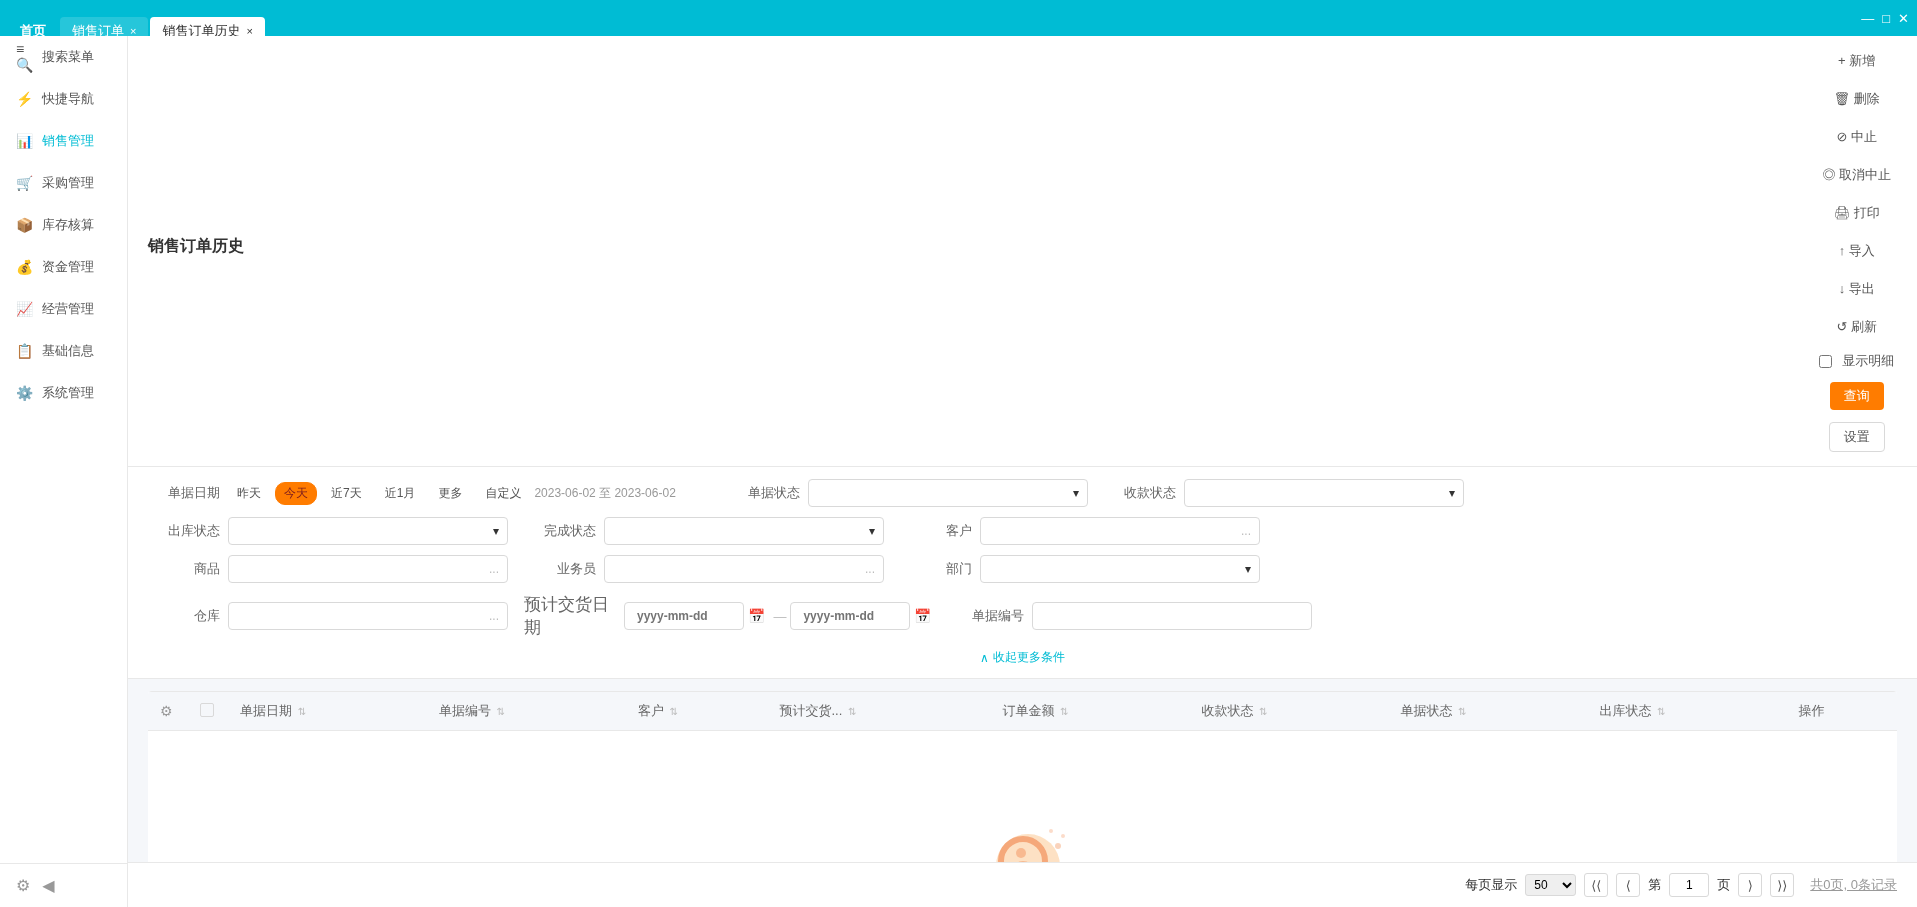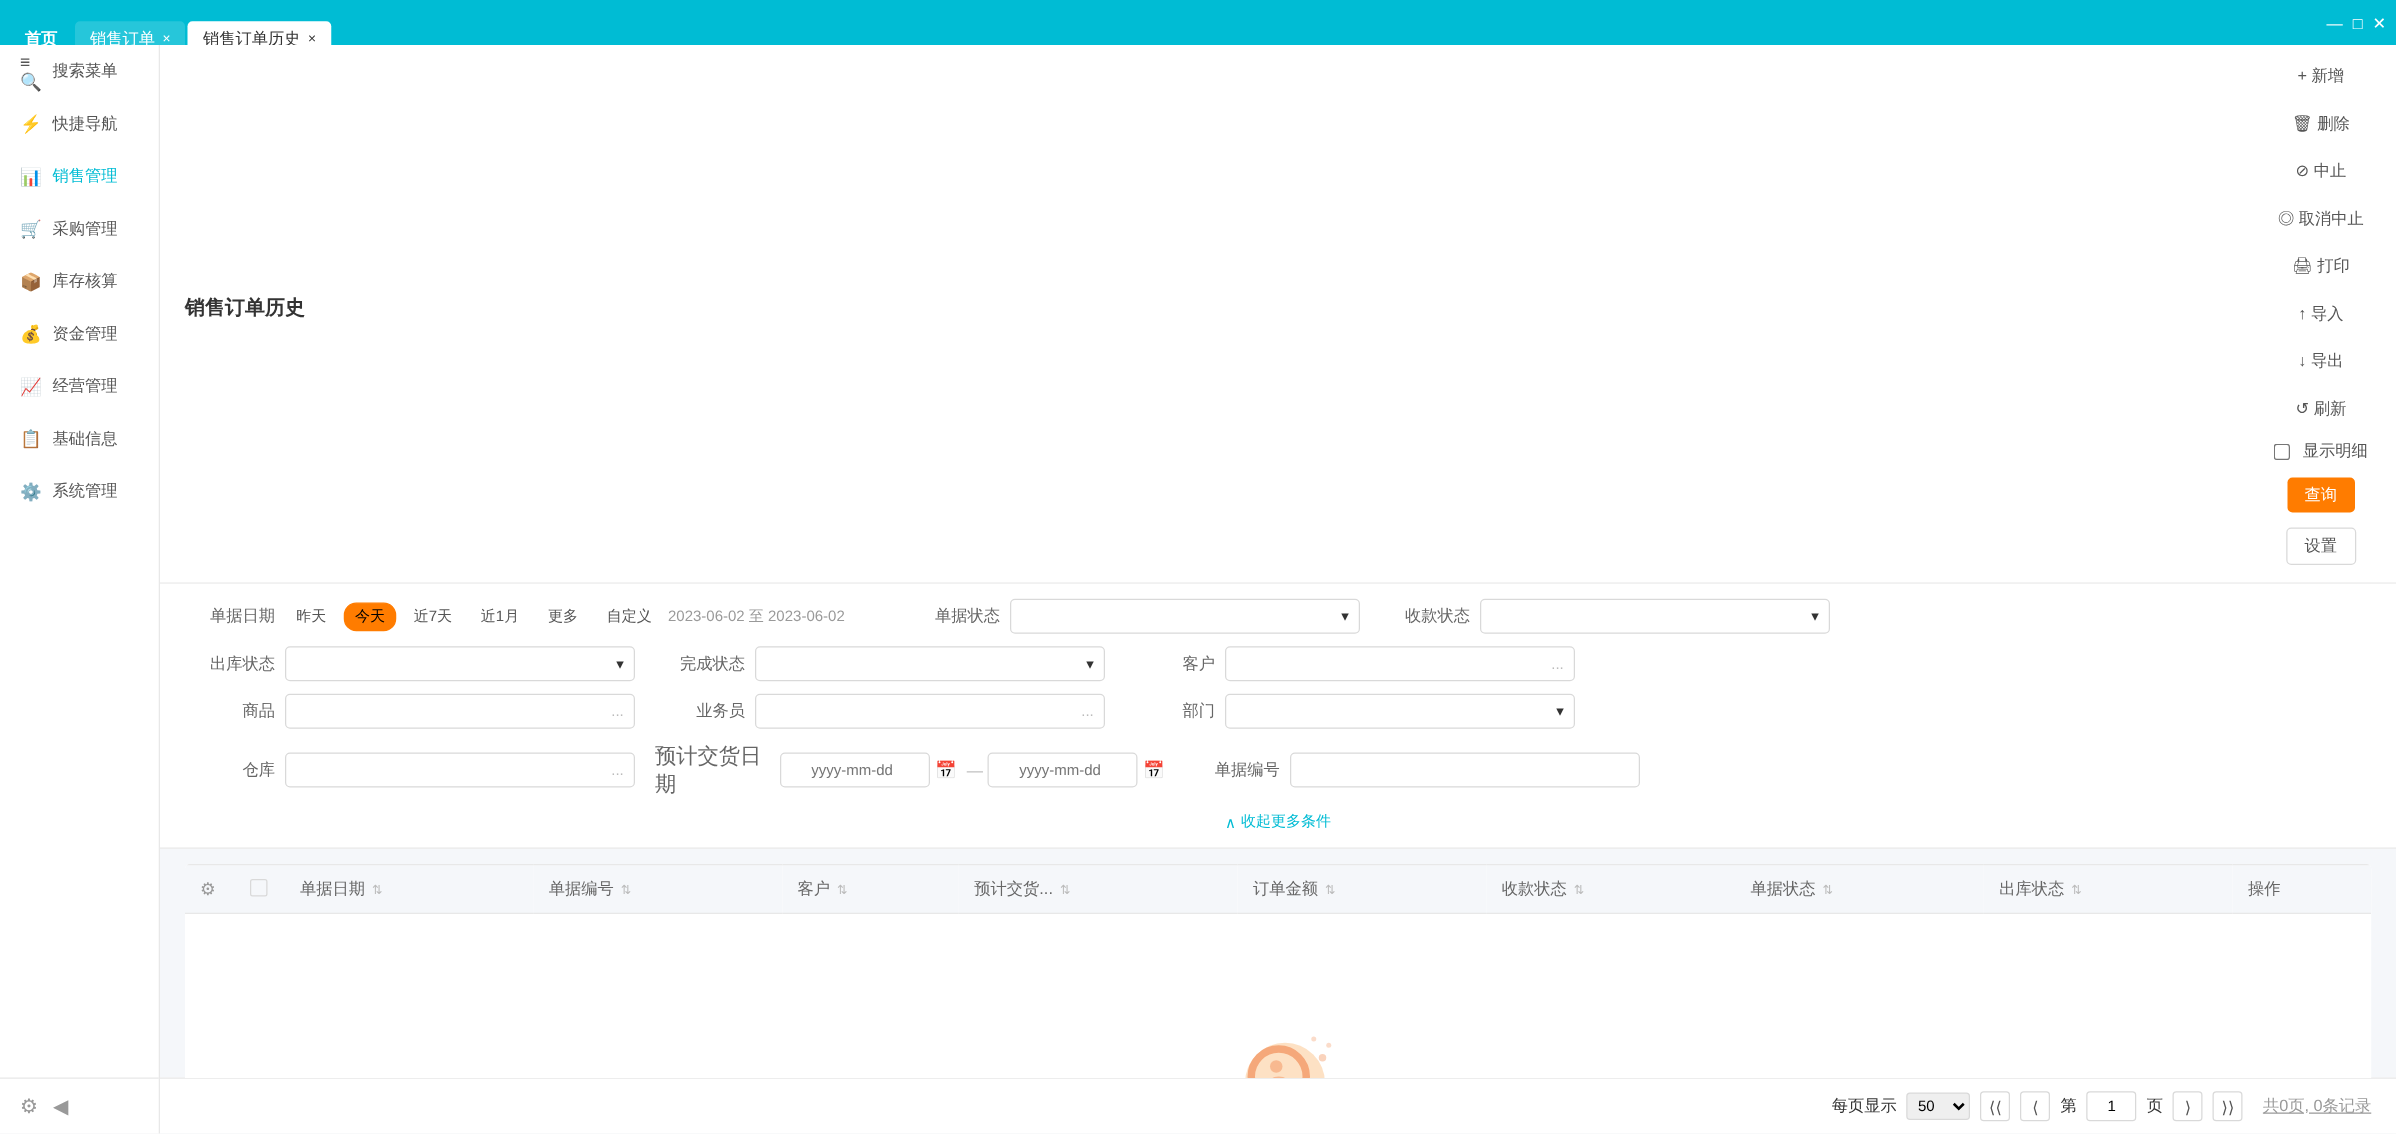--- a/index.html
+++ b/index.html
@@ -35,24 +35,24 @@
     .toolbar { display: flex; align-items: center; gap: 12px; flex-wrap: wrap; margin-bottom: 4px; flex-direction: column; }
     .toolbar-btn { display: flex; align-items: center; gap: 4px; color: #555; cursor: pointer; font-size: 13px; padding: 4px 6px; border-radius: 3px; }
     .display-toggle { display: flex; align-items: center; gap: 10px; font-size: 13px; color: #555; }
 
     
     .filter-area { background: #fff; padding: 12px 20px; border-bottom: 1px solid #e8e8e8; }
     .filter-row { display: flex; align-items: center; margin-bottom: 10px; gap: 0; flex-wrap: wrap; }
     .filter-label { width: 80px; color: #666; font-size: 13px; text-align: right; padding-right: 8px; flex-shrink: 0; }
     .filter-field { display: flex; align-items: center; flex: 1; min-width: 200px; max-width: 400px; }
     .filter-select { border: 1px solid #d9d9d9; border-radius: 4px; padding: 4px 8px; font-size: 12px; color: #333; background: #fff; min-width: 160px; height: 28px; display: flex; align-items: center; justify-content: space-between; cursor: pointer; }
-    .filter-input { border: 1px solid #d9d9d9; border-radius: 4px; padding: 4px 24px; font-size: 12px; color: #333; background: #fff; height: 28px; min-width: 120px; }
+    .filter-input { border: 1px solid #d9d9d9; border-radius: 4px; padding: 4px 12px; font-size: 12px; color: #333; background: #fff; height: 28px; min-width: 120px; font-weight: bold; }
     .date-quick { display: flex; align-items: center; gap: 5px; }
     .date-btn { padding: 2px 8px; border-radius: 3px; cursor: pointer; font-size: 12px; color: #555; border: 1px solid transparent; }
-    .date-btn.active { background: #ff7c00; color: #000000; border-color: #ff7c00; border-radius: 10px; }
+    .date-btn.active { background: #ff7c00; color: #7f1d1d; border-color: #ff7c00; border-radius: 10px; }
     .date-range-text { font-size: 12px; color: #999; margin-left: 4px; }
     .filter-collapse { display: flex; align-items: center; justify-content: center; color: #00bcd4; cursor: pointer; font-size: 12px; gap: 4px; margin-top: 4px; }
 
     
     .table-area { flex: 1; overflow: auto; padding: 12px 20px; }
     .data-table { width: 100%; border-collapse: collapse; background: #fff; border-radius: 4px; overflow: hidden; }
     .data-table th { background: #f5f7fa; padding: 10px 12px; text-align: left; font-weight: normal; color: #666; font-size: 13px; border-bottom: 1px solid #e8e8e8; white-space: nowrap; }
     .data-table td { padding: 10px 12px; border-bottom: 1px solid #f0f0f0; font-size: 13px; }
     .table-header-row th { border-top: 1px solid #e8e8e8; }
     .sort-icon { font-size: 10px; color: #bbb; margin-left: 2px; cursor: pointer; }

